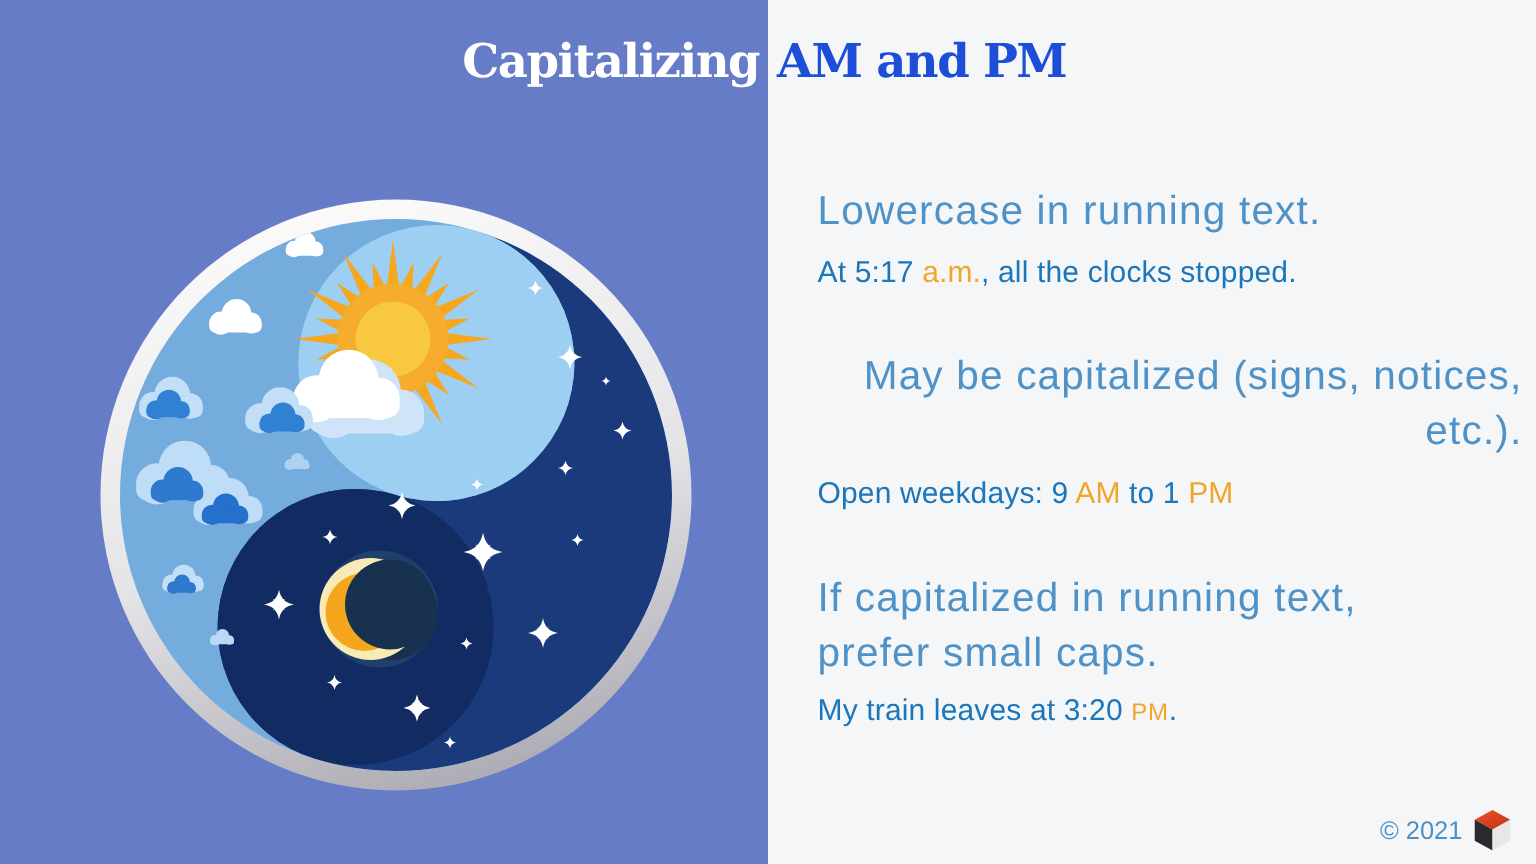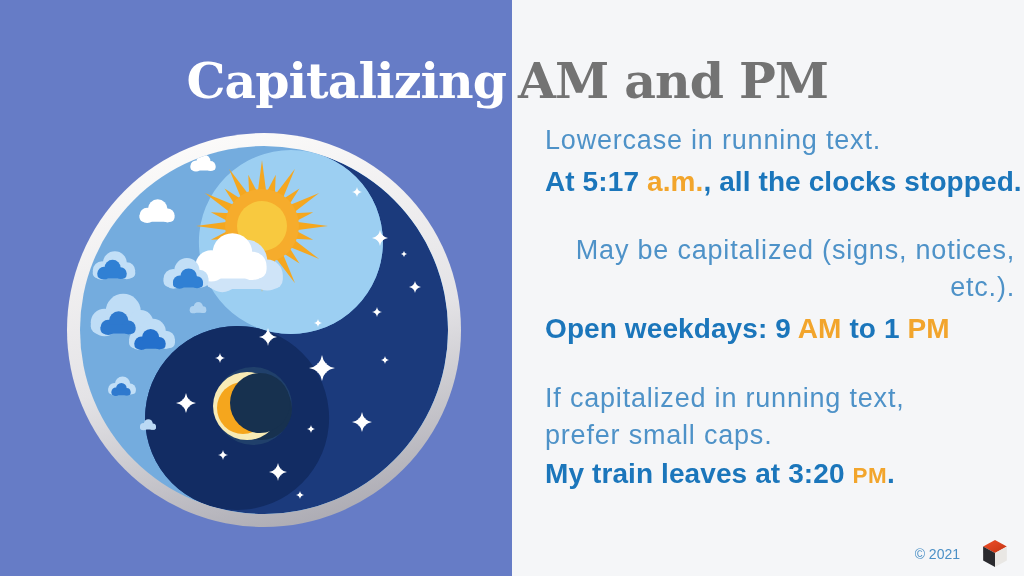--- a/index.html
+++ b/index.html
@@ -4,39 +4,39 @@
 <style>
   html,body{margin:0;padding:0;background:#333;}
   .stage{position:relative;width:1024px;height:576px;overflow:hidden;
          font-family:"Liberation Sans",sans-serif;background:#F5F6F8;}
   .bg-left{position:absolute;left:0;top:0;width:512px;height:576px;background:#667CC6;}
   .bg-right{position:absolute;left:512px;top:0;width:512px;height:576px;background:#F5F6F8;}
   #scene{position:absolute;left:0;top:0;pointer-events:none;}
 
   .title-row{position:absolute;left:0;top:24px;width:1024px;display:flex;align-items:baseline;}
   .title-part{font-family:"DejaVu Serif","Liberation Serif",serif;font-weight:700;
-              font-size:49px;line-height:1.1;letter-spacing:-1px;white-space:nowrap;}
+              font-size:31px;line-height:1.1;letter-spacing:-1px;white-space:nowrap;}
   .title-left{flex:0 0 506px;text-align:right;color:#FFFFFF;}
-  .title-right{margin-left:12px;color:#737373;margin-top:31px;}
+  .title-right{margin-left:12px;color:#1d4ed8;}
 
   .rules{position:absolute;left:545px;top:0;width:470px;}
   .rule-heading{position:absolute;left:0;width:470px;margin:0;
     font-size:27px;line-height:37px;font-weight:400;letter-spacing:0.8px;
     color:#4E92C8;white-space:pre-line;}
   .rule-example{position:absolute;left:0;width:478px;margin:0;
-    font-size:28px;line-height:30px;font-weight:700;letter-spacing:0.1px;
+    font-size:20px;line-height:30px;font-weight:400;letter-spacing:0.1px;
     color:#1B76BB;white-space:pre-wrap;}
   #rule1-heading{top:122px;} #rule1-example{top:167px;}
   #rule2-heading{top:232px;text-align:right;} #rule2-example{top:314px;}
   #rule3-heading{top:380px;} #rule3-example{top:459px;}
   .accent{color:#F2A52C;}
   .smallcaps{font-size:0.8em;letter-spacing:0.5px;}
 
-  .footer{position:absolute;right:16px;top:540px;display:flex;align-items:center;gap:22px;
-          font-size:14px;color:#4B90C6;}
+  .footer{position:absolute;right:16px;top:540px;display:flex;align-items:center;gap:7px;
+          font-size:17px;color:#4B90C6;}
   .footer .site{letter-spacing:1.1px;}
   .footer svg{display:block;}
 </style>
 </head>
 <body>
 
 <div class="stage">
   <div class="bg-left"></div>
   <div class="bg-right"></div>
 

